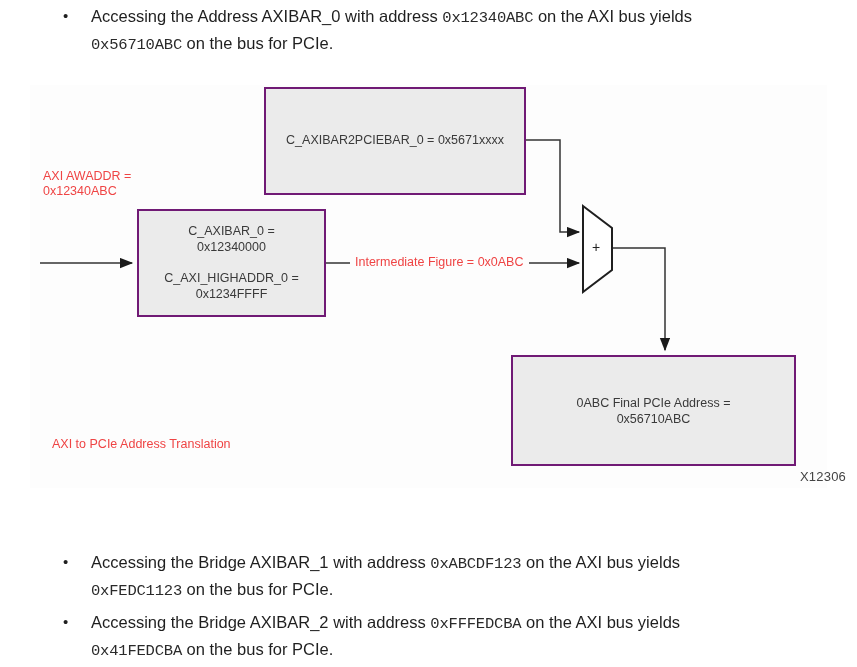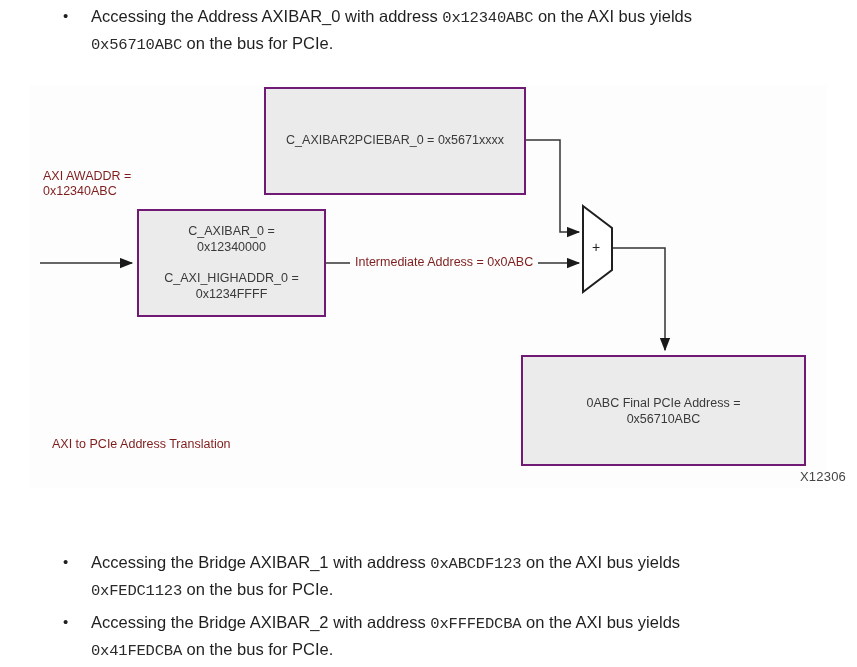--- a/index.html
+++ b/index.html
@@ -21,24 +21,24 @@
   }
   .figure svg { position:absolute; left:0; top:0; z-index:1; }
   .dbox {
     position:absolute; z-index:2; box-sizing:border-box;
     background:#ebebeb; border:2px solid #701a75;
     display:flex; flex-direction:column; align-items:center; justify-content:center;
     text-align:center; line-height:15.5px; color:#3a3a3a;
   }
   .box-pciebar { left:234px; top:2px;   width:262px; height:108px; }
   .box-axibar  { left:107px; top:124px; width:189px; height:108px; row-gap:16px; }
-  .box-final   { left:491px; top:270px; width:285px; height:111px; line-height:16px; }
+  .box-final   { left:481px; top:270px; width:285px; height:111px; line-height:16px; }
   .dbox .grp { display:block; }
 
-  .dlabel { position:absolute; z-index:2; color:#7f1d1d; }
+  .dlabel { position:absolute; z-index:2; color:#ef4444; }
   .lbl-awaddr { left:13px; top:84px; line-height:14.5px; }
   .lbl-intermediate {
     left:320px; top:169px; height:17px; line-height:17px;
     background:#fdfdfd; padding:0 5px; z-index:2;
   }
   .lbl-plus { left:556px; top:152px; width:20px; height:20px; line-height:20px;
               text-align:center; font-size:14px; color:#222; z-index:2; }
   .lbl-diagram-title { left:22px; top:352px; }
   .lbl-watermark { left:770px; top:384px; width:40px; text-align:center;
                    font-size:13px; color:#444; letter-spacing:0.2px; }
@@ -98,21 +98,21 @@
       <span class="grp">
         <div>C_AXIBAR_0 =</div>
         <div>0x12340000</div>
       </span>
       <span class="grp">
         <div>C_AXI_HIGHADDR_0 =</div>
         <div>0x1234FFFF</div>
       </span>
     </div>
 
-    <div class="dlabel lbl-intermediate">Intermediate Address = 0x0ABC</div>
+    <div class="dlabel lbl-intermediate">Intermediate Figure = 0x0ABC</div>
 
     <div class="dlabel lbl-plus">+</div>
 
     <div class="dbox box-final">
       <div>0ABC Final PCIe Address =</div>
       <div>0x56710ABC</div>
     </div>
 
     <div class="dlabel lbl-diagram-title">AXI to PCIe Address Translation</div>
     <div class="dlabel lbl-watermark">X12306</div>

